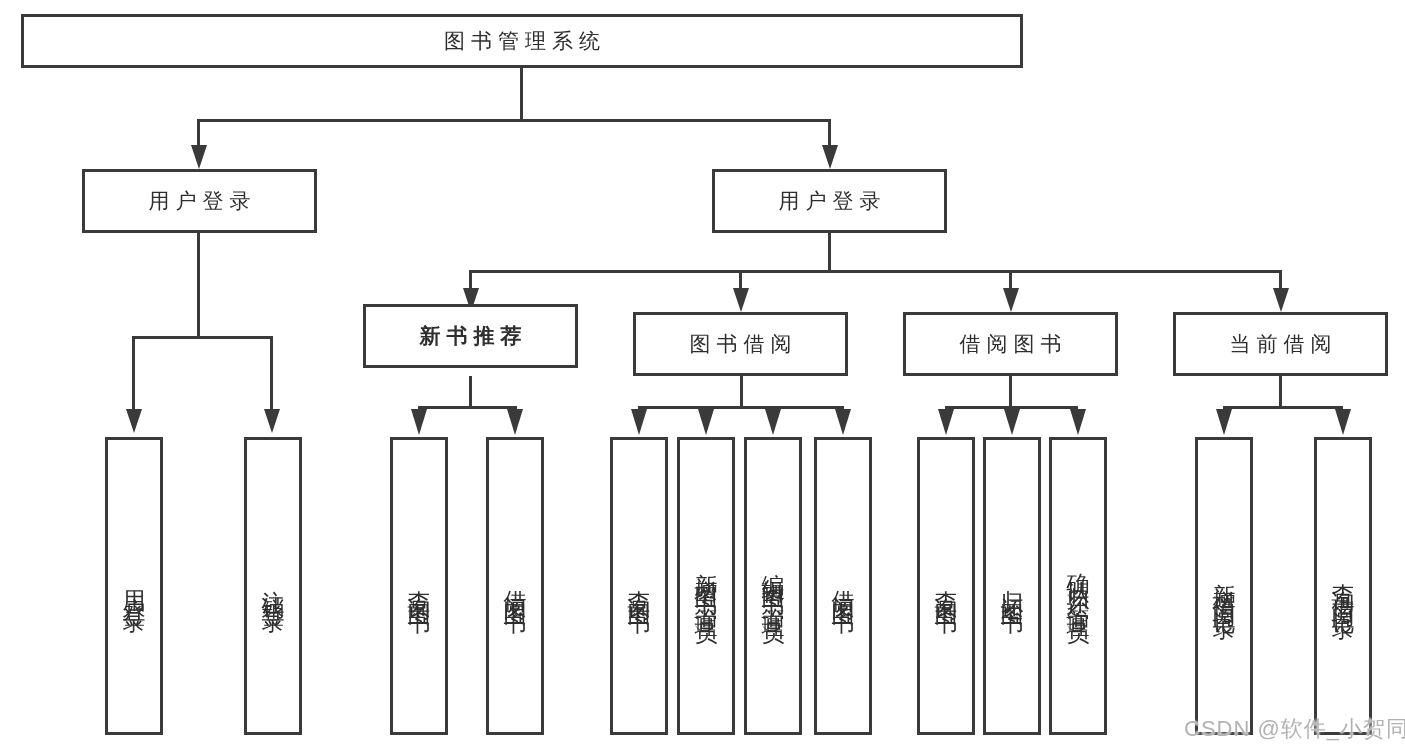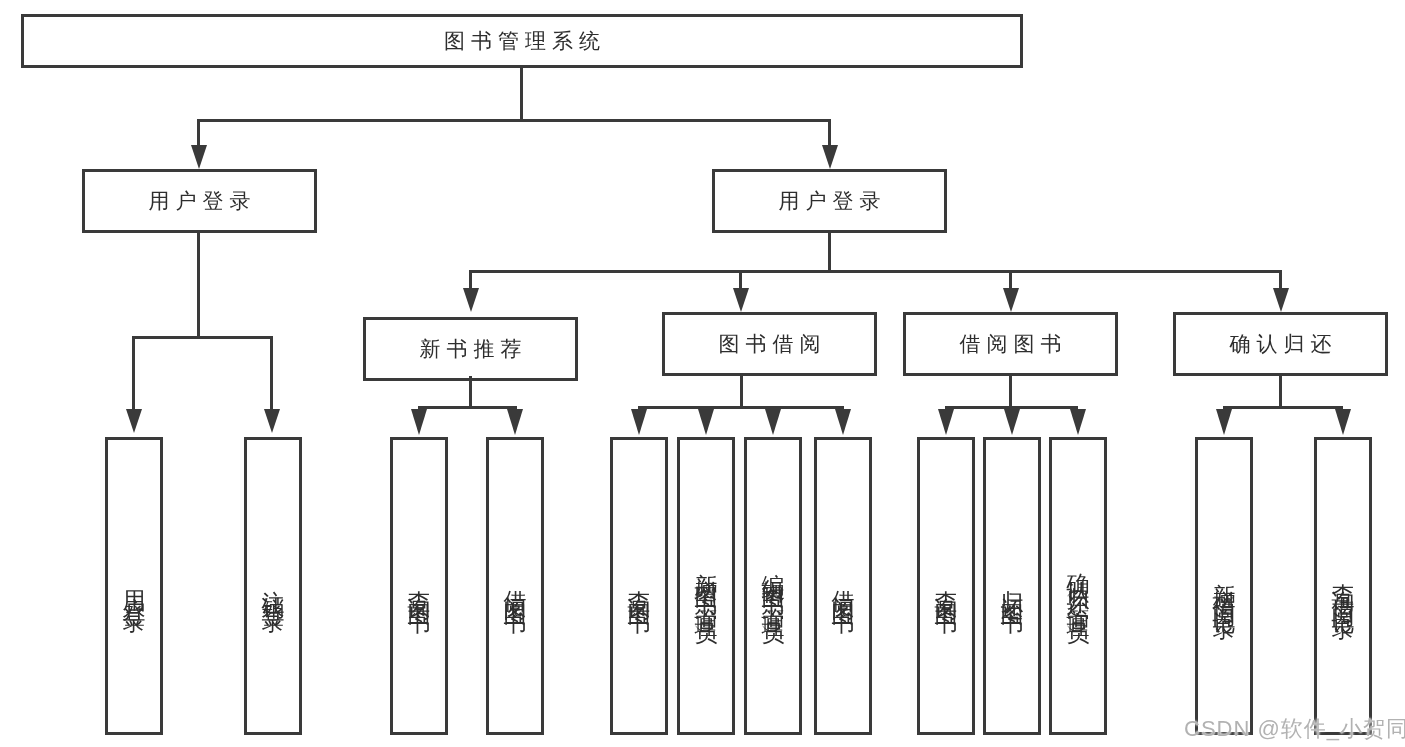--- a/index.html
+++ b/index.html
@@ -71,31 +71,31 @@
   <div class="hl" style="left:469px;top:270px;width:813px;height:3px;"></div>
   <div class="vl" style="left:469px;top:270px;width:3px;height:20px;"></div>
   <div class="ar" style="left:463px;top:288px;"></div>
   <div class="vl" style="left:739px;top:270px;width:3px;height:20px;"></div>
   <div class="ar" style="left:733px;top:288px;"></div>
   <div class="vl" style="left:1009px;top:270px;width:3px;height:20px;"></div>
   <div class="ar" style="left:1003px;top:288px;"></div>
   <div class="vl" style="left:1279px;top:270px;width:3px;height:20px;"></div>
   <div class="ar" style="left:1273px;top:288px;"></div>
 
-  <div class="box h" style="left:363px;top:317px;width:215px;height:64px;">
+  <div class="box h" style="left:363px;top:304px;width:215px;height:64px;font-weight:bold;">
       <span>新书推荐</span>
     </div>
-  <div class="box h" style="left:662px;top:312px;width:215px;height:64px;justify-content:center;">
+  <div class="box h" style="left:633px;top:312px;width:215px;height:64px;justify-content:center;">
       <span>图书借阅</span>
     </div>
   <div class="box h" style="left:903px;top:312px;width:215px;height:64px;">
       <span>借阅图书</span>
     </div>
   <div class="box h" style="left:1173px;top:312px;width:215px;height:64px;">
-      <span>确认归还</span>
+      <span>当前借阅</span>
     </div>
 
   <div class="vl" style="left:469px;top:376px;width:3px;height:30px;"></div>
   <div class="hl" style="left:418px;top:406px;width:99px;height:3px;"></div>
   <div class="ar lg" style="left:411px;top:409px;"></div>
   <div class="ar lg" style="left:507px;top:409px;"></div>
 
   <div class="vl" style="left:740px;top:376px;width:3px;height:30px;"></div>
   <div class="hl" style="left:638px;top:406px;width:206px;height:3px;"></div>
   <div class="ar lg" style="left:631px;top:409px;"></div>

